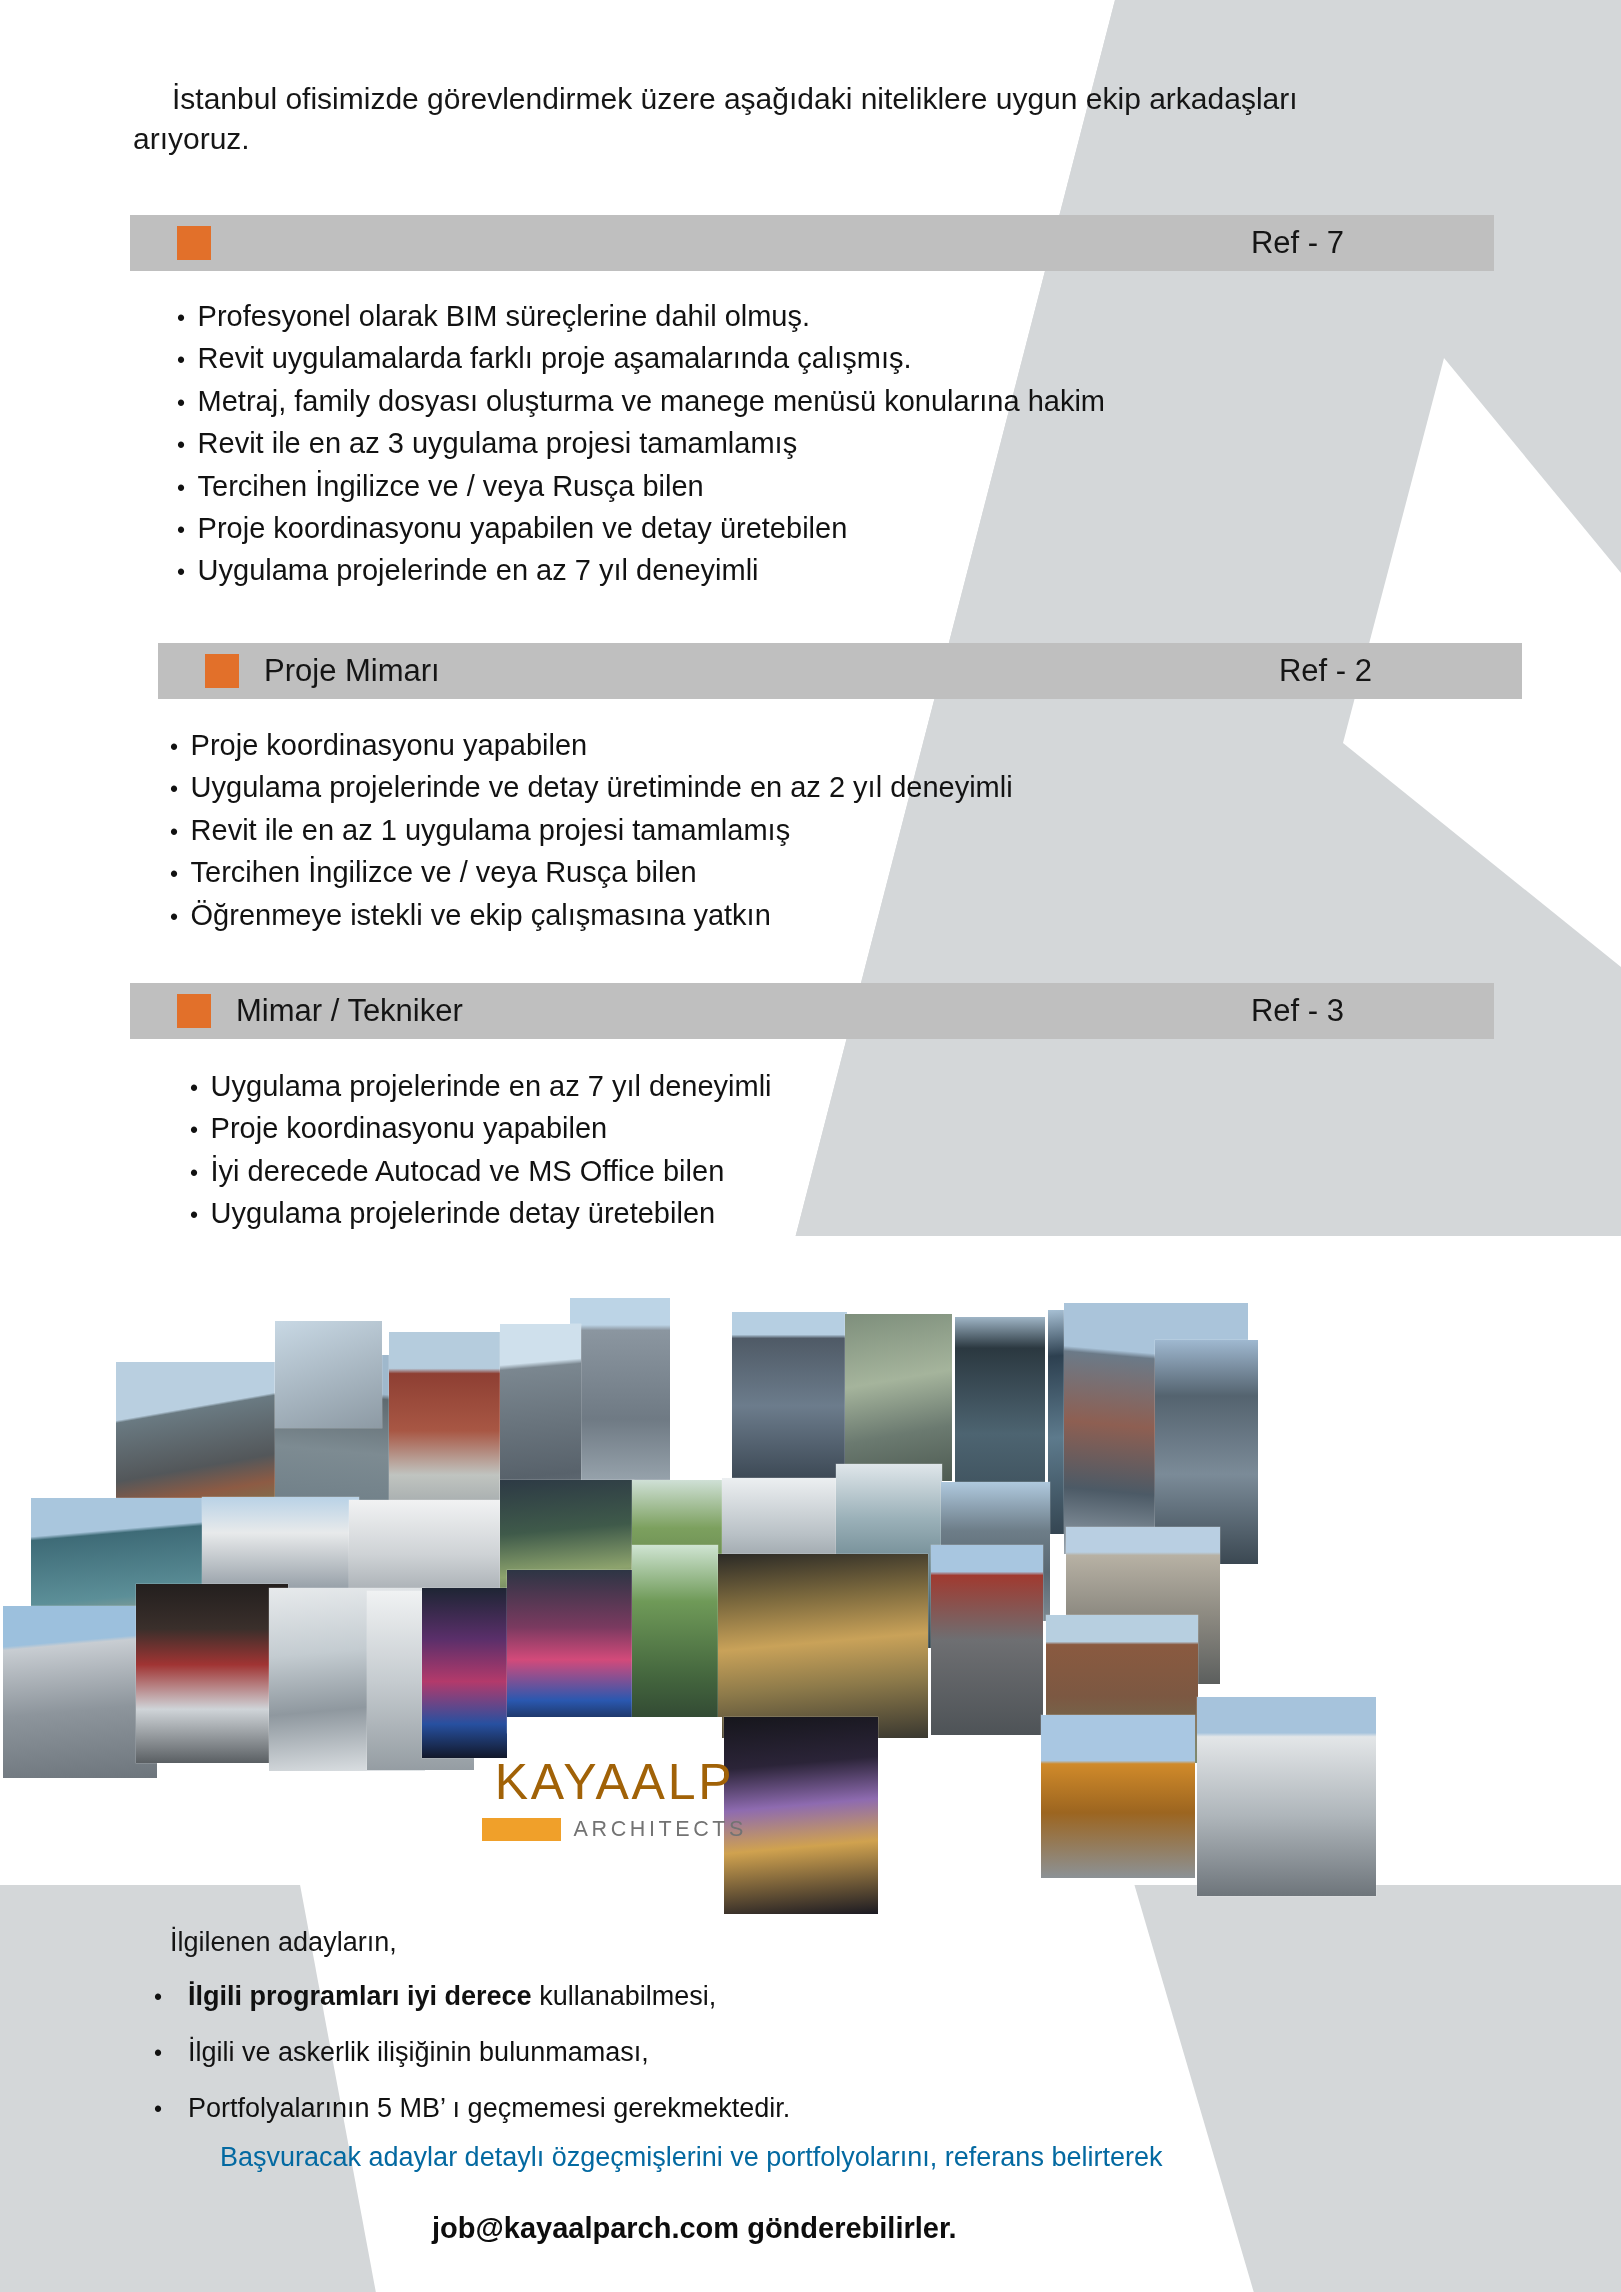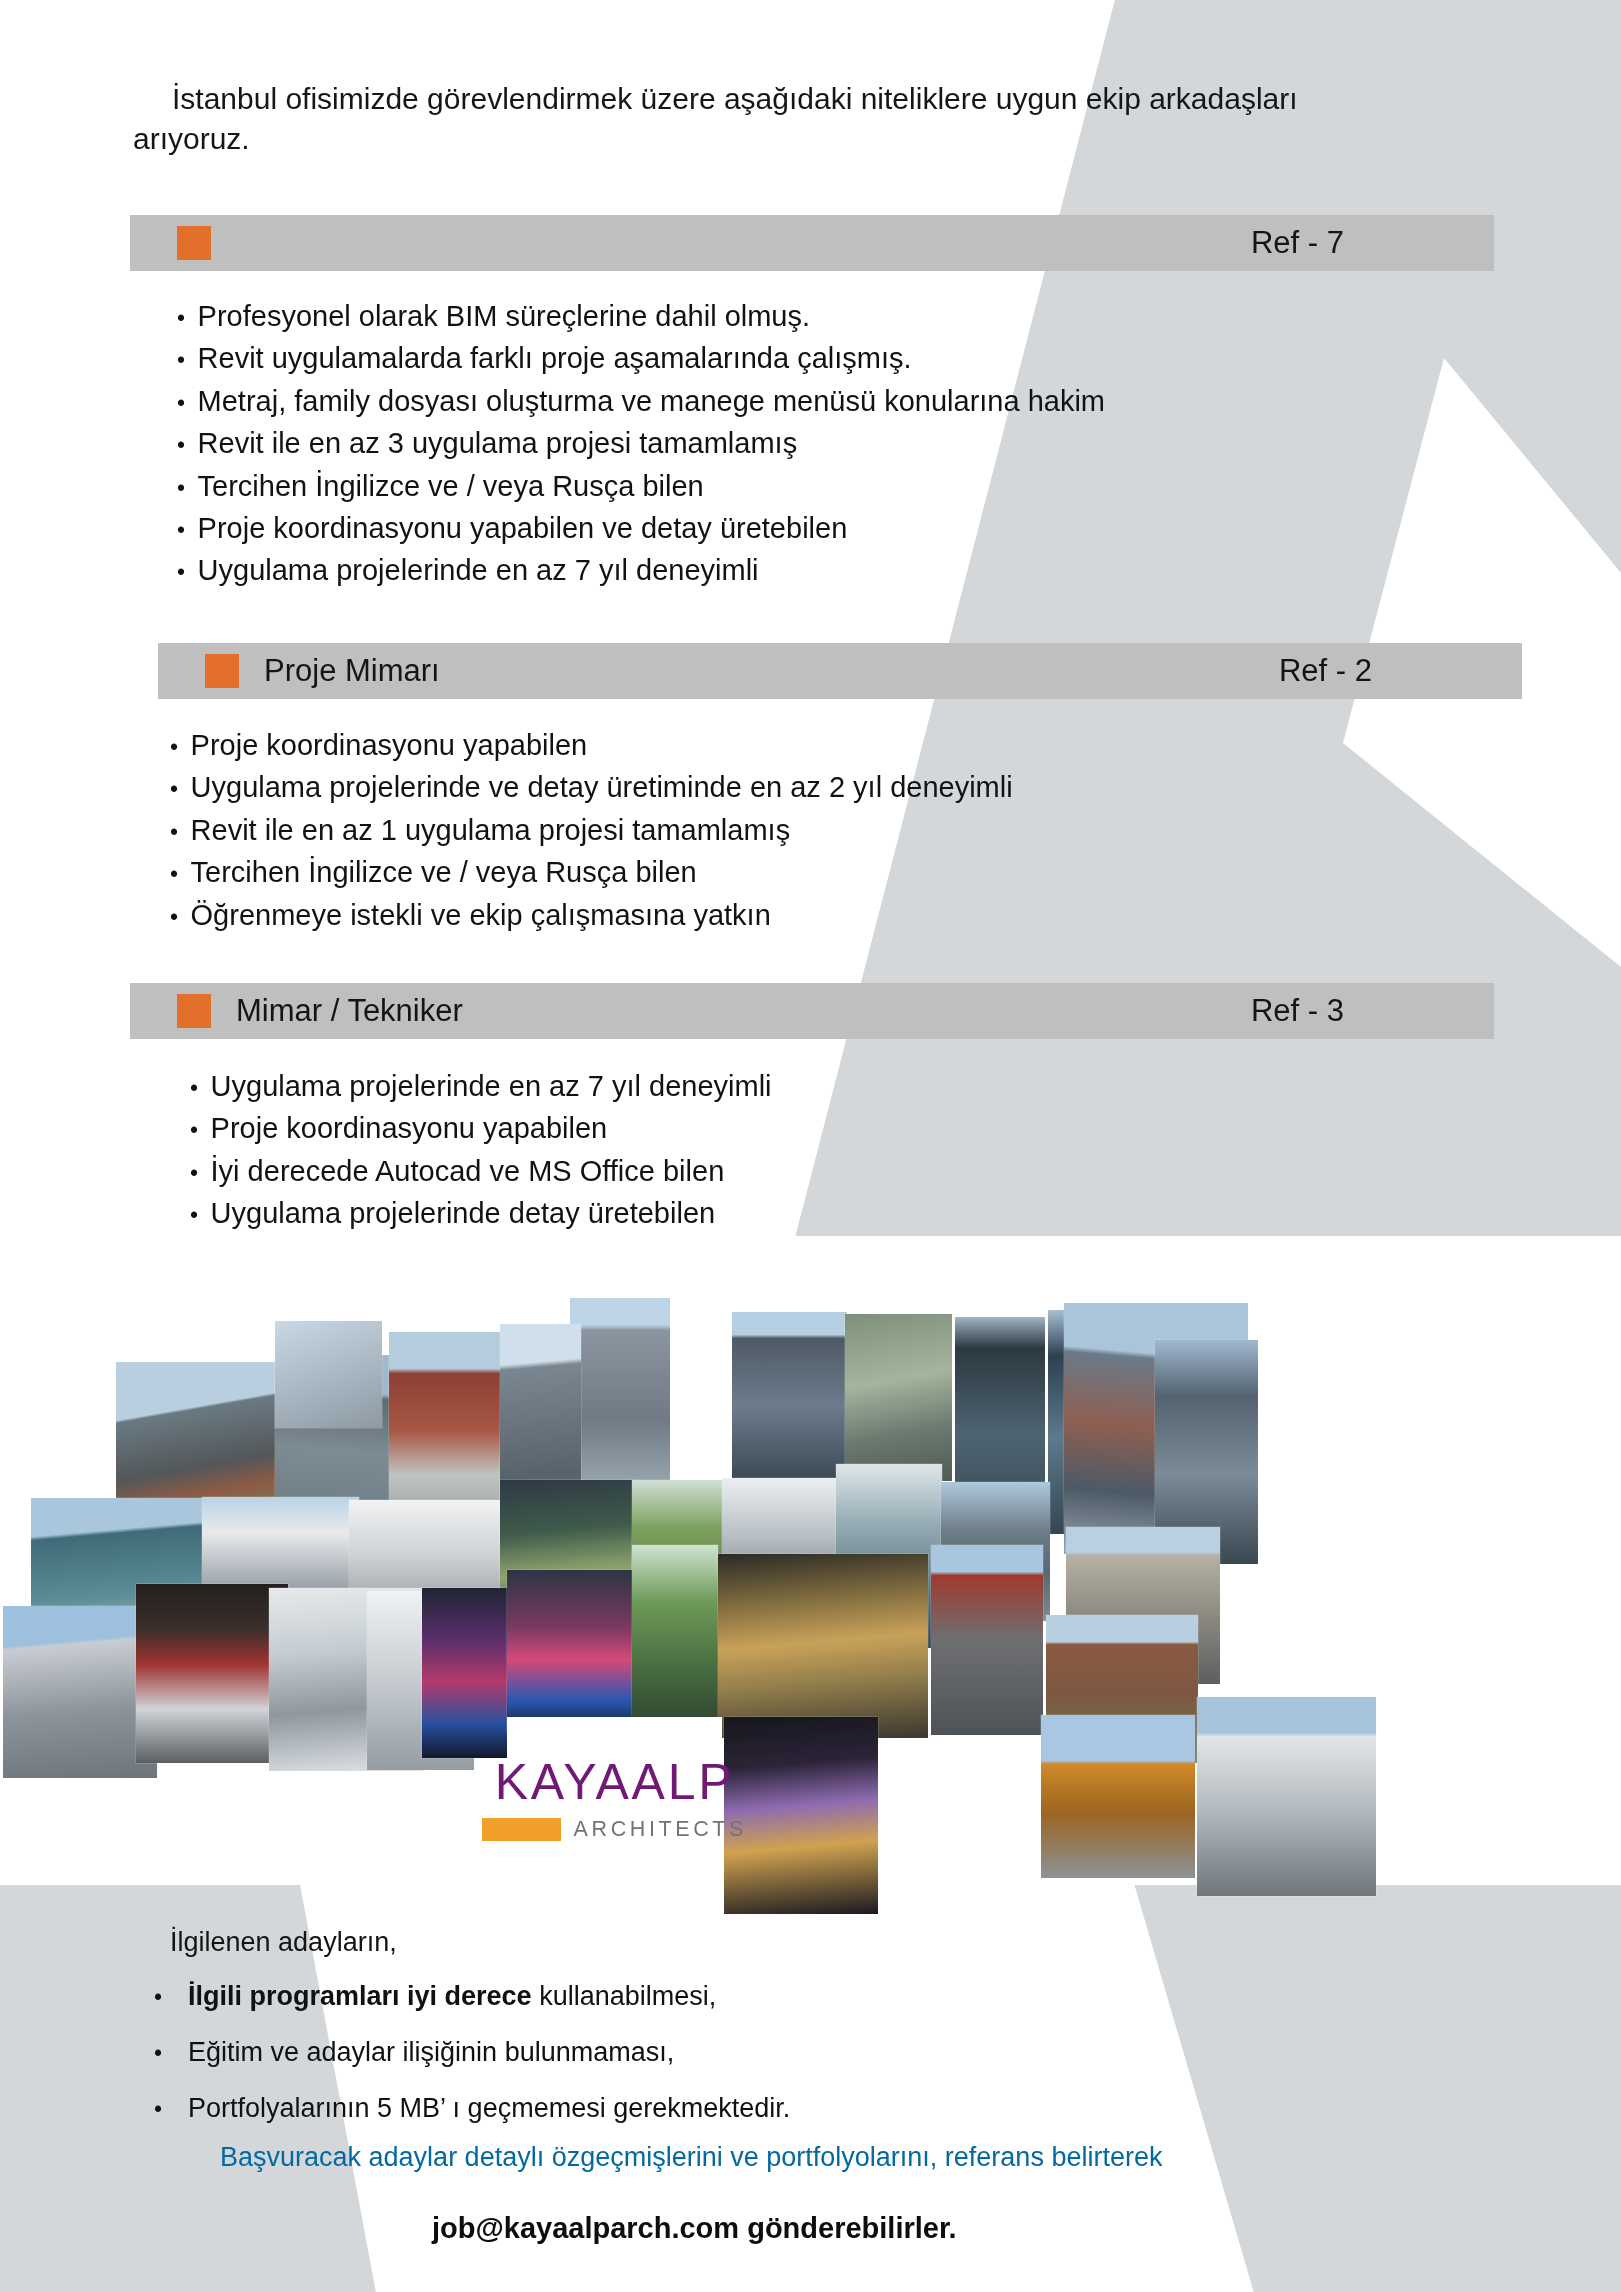--- a/index.html
+++ b/index.html
@@ -162,21 +162,21 @@
     position: absolute;
     background: #ffffff;
     display: flex;
     flex-direction: column;
     justify-content: center;
     align-items: center;
   }
   .logo-word {
     font-size: 50px;
     letter-spacing: 2.7px;
-    color: #701a75;
+    color: #a16207;
     font-weight: 400;
     font-family: "Liberation Sans", sans-serif;
   }
   .logo-sub-row {
     display: flex;
     align-items: center;
     margin-top: 5.4px;
   }
   .logo-orangebar {
     width: 79px;
@@ -405,21 +405,21 @@
 
     <div class="bottom-lead">İlgilenen adayların,</div>
 
     <ul class="bottom-bullets">
       <li>
         <span class="dot">•</span>
         <span><span class="bold">İlgili programları iyi derece</span><span> kullanabilmesi,</span></span>
       </li>
       <li>
         <span class="dot">•</span>
-        <span>Eğitim ve adaylar ilişiğinin bulunmaması,</span>
+        <span>İlgili ve askerlik ilişiğinin bulunmaması,</span>
       </li>
       <li>
         <span class="dot">•</span>
         <span>Portfolyalarının 5 MB’ ı geçmemesi gerekmektedir.</span>
       </li>
     </ul>
 
     <div class="closing-italic">Başvuracak adaylar detaylı özgeçmişlerini ve portfolyolarını, referans belirterek</div>
 
     <div class="closing-email"><span>job@kayaalparch.com</span><span> gönderebilirler.</span></div>

